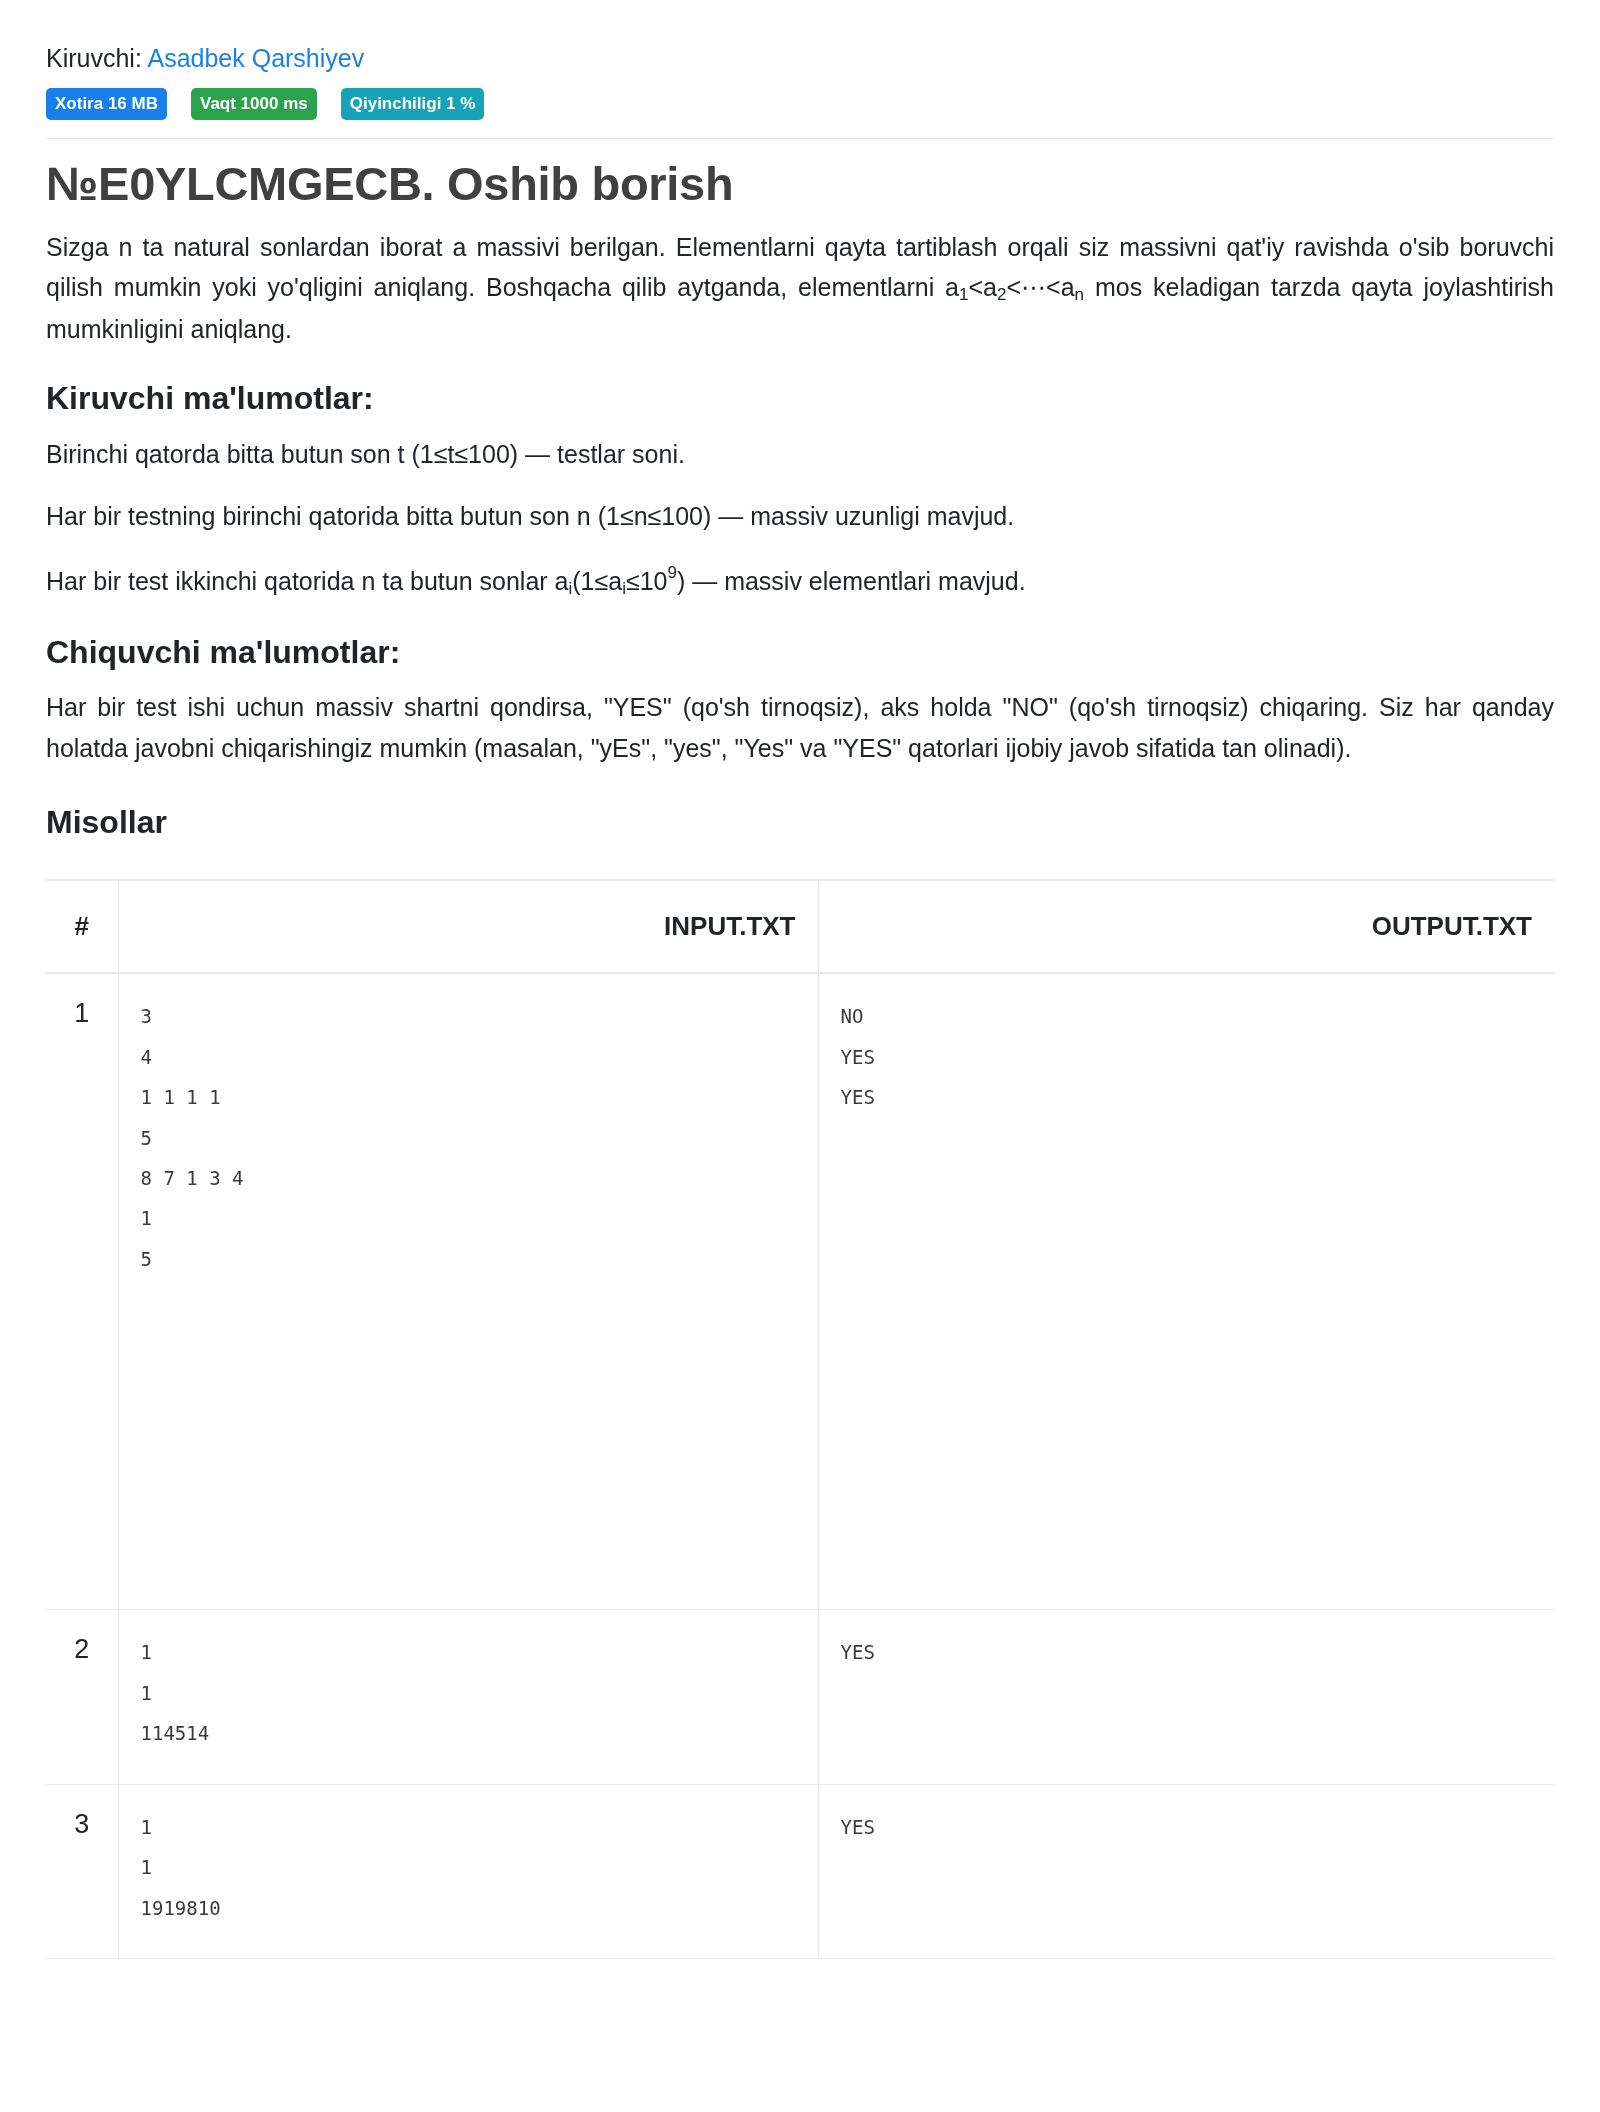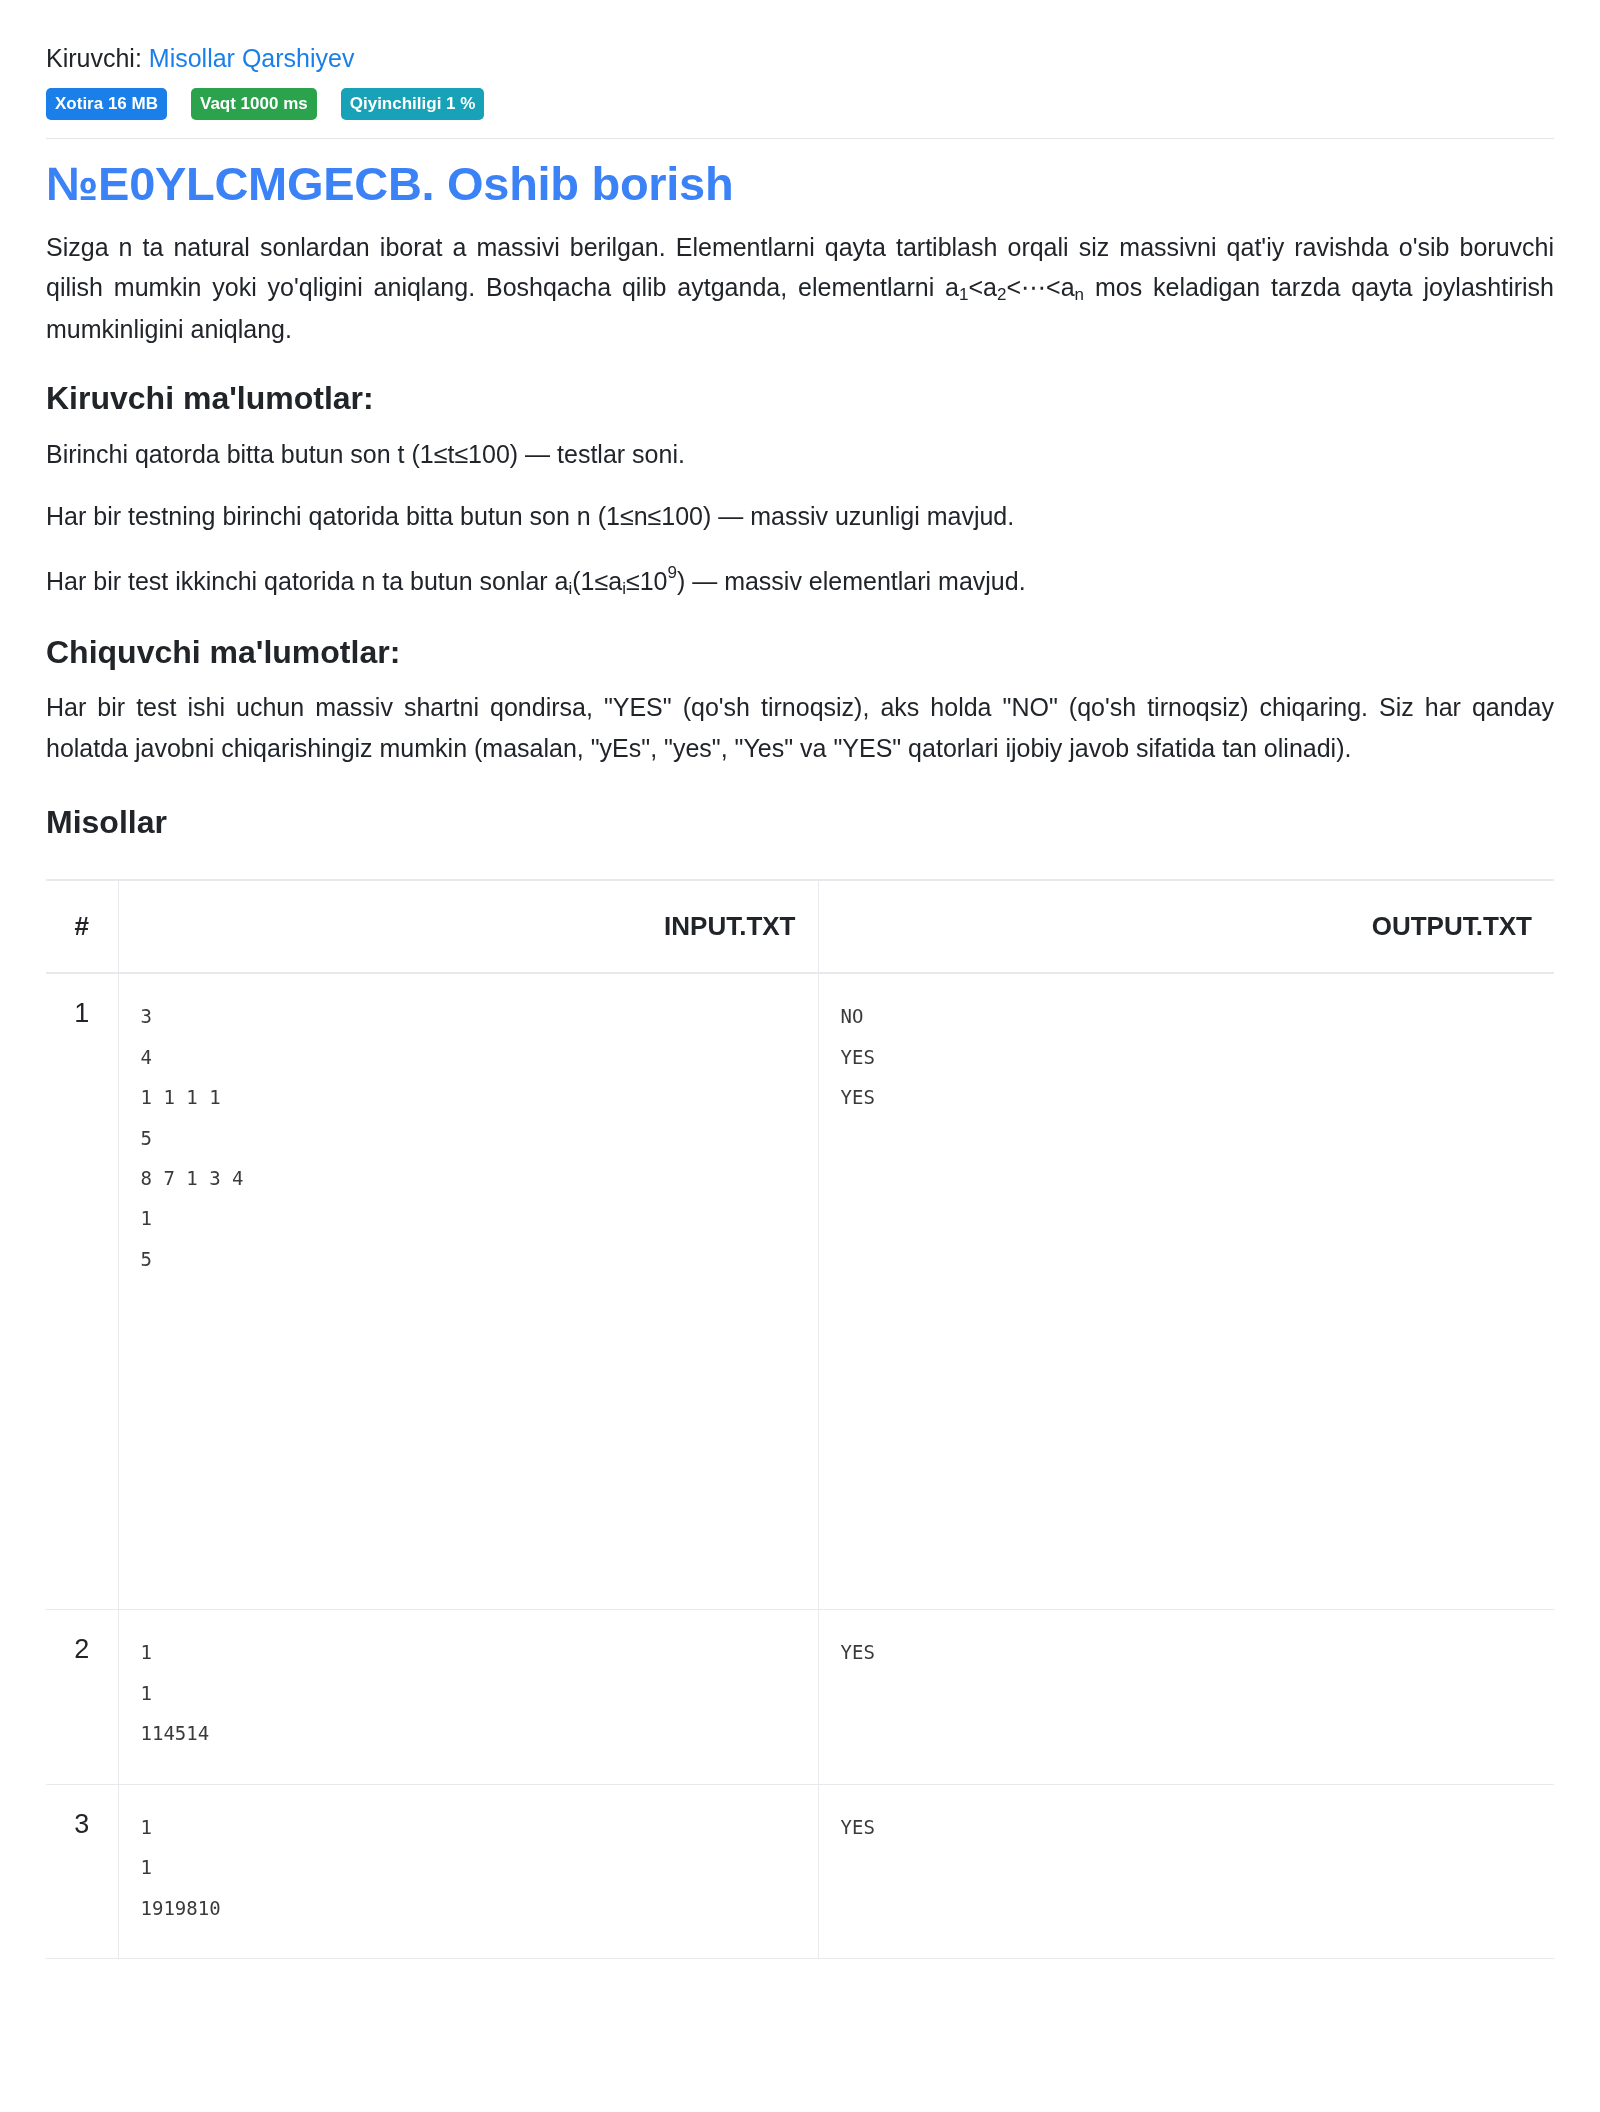--- a/index.html
+++ b/index.html
@@ -58,21 +58,21 @@
     margin: 0 0 18px 0;
   }
 
   
   .title {
     font-size: 47px;
     font-weight: bold;
     line-height: 1.15;
     letter-spacing: -0.3px;
     margin: 0 0 16px 0;
-    color: #3b82f6;
+    color: #404040;
   }
 
   
   p.body {
     font-size: 25px;
     line-height: 1.62;
     margin: 0 0 22px 0;
     text-align: justify;
     text-justify: inter-word;
     color: #212529;
@@ -153,21 +153,21 @@
   }
   .row-pad-1 { height: 300px; }
 </style>
 </head>
 <body>
 
 <div class="page">
 
   <div class="author-line">
     <span>Kiruvchi:</span>
-    <a class="author-link" href="#">Misollar Qarshiyev</a>
+    <a class="author-link" href="#">Asadbek Qarshiyev</a>
   </div>
 
   <div class="badges">
     <span class="badge badge-memory">Xotira 16 MB</span>
     <span class="badge badge-time">Vaqt 1000 ms</span>
     <span class="badge badge-diff">Qiyinchiligi 1 %</span>
   </div>
 
   <hr class="hr">
 

